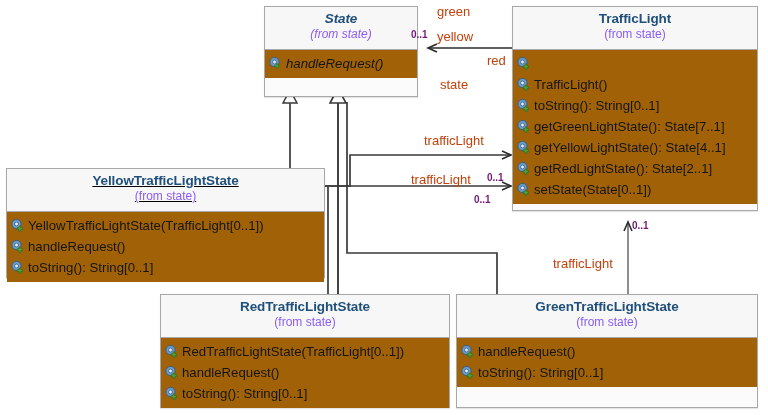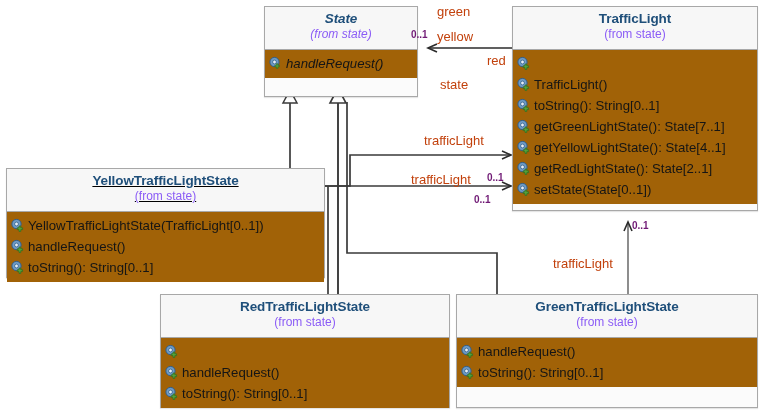--- a/index.html
+++ b/index.html
@@ -259,20 +259,21 @@
     </div>
     <div class="body">
       <div class="mrow">
         <span class="micon">
           <svg width="15" height="15" viewBox="0 0 15 15">
             <circle cx="6.5" cy="6" r="4.6" fill="#6f9bc6" stroke="#2f5f8c" stroke-width="1"></circle>
             <circle cx="6.5" cy="6" r="1.9" fill="#e8eef5" stroke="#2f5f8c" stroke-width=".8"></circle>
             <path d="M9,8h1.8v1.8h1.8v1.8h-1.8v1.8H9v-1.8H7.2V9.8H9z" fill="#56a43a" stroke="#2e6b1f" stroke-width=".7"></path>
           </svg>
         </span>
+        <span class="mtxt">RedTrafficLightState(TrafficLight[0..1])</span>
       </div>
       <div class="mrow">
         <span class="micon">
           <svg width="15" height="15" viewBox="0 0 15 15">
             <circle cx="6.5" cy="6" r="4.6" fill="#6f9bc6" stroke="#2f5f8c" stroke-width="1"></circle>
             <circle cx="6.5" cy="6" r="1.9" fill="#e8eef5" stroke="#2f5f8c" stroke-width=".8"></circle>
             <path d="M9,8h1.8v1.8h1.8v1.8h-1.8v1.8H9v-1.8H7.2V9.8H9z" fill="#56a43a" stroke="#2e6b1f" stroke-width=".7"></path>
           </svg>
         </span>
         <span class="mtxt">handleRequest()</span>

